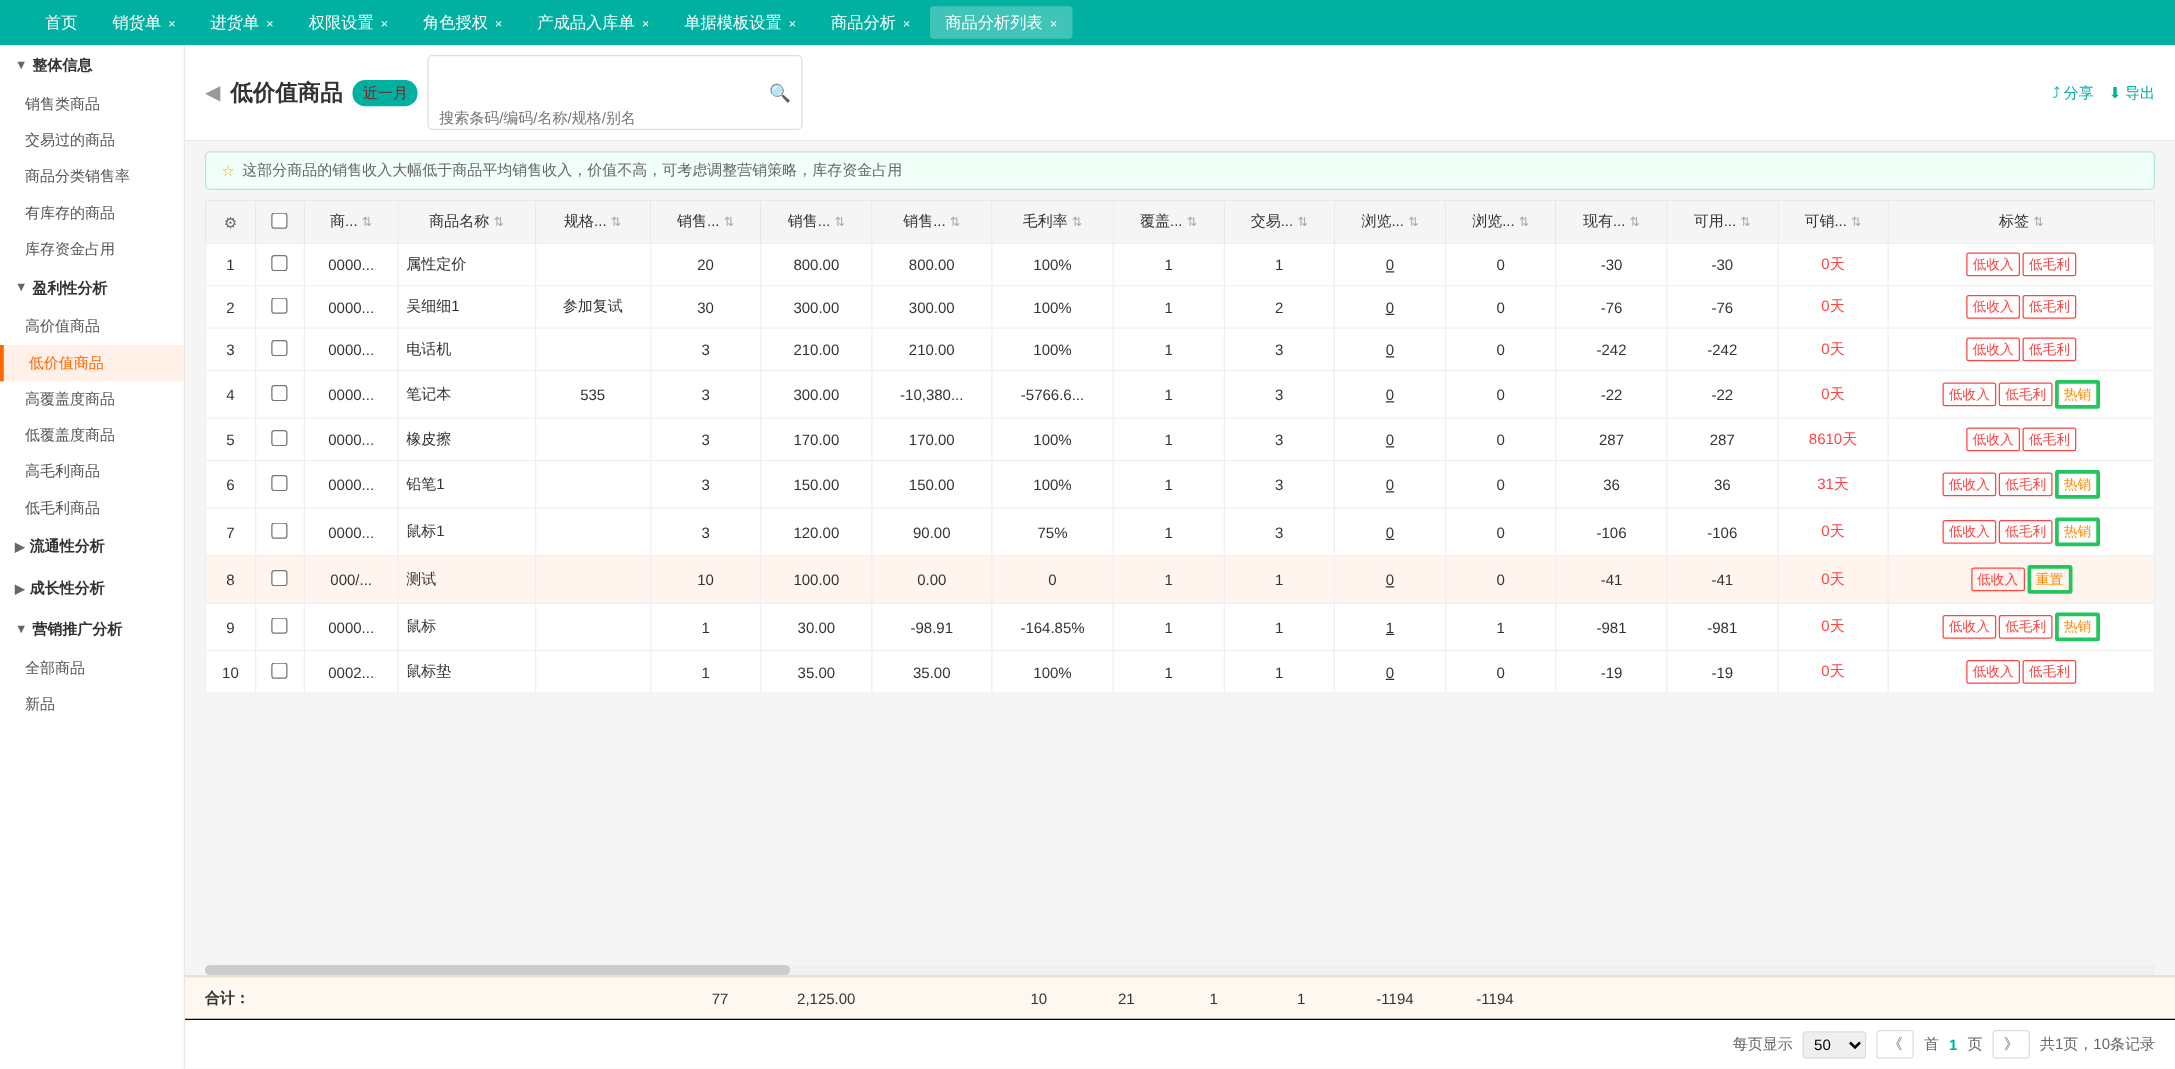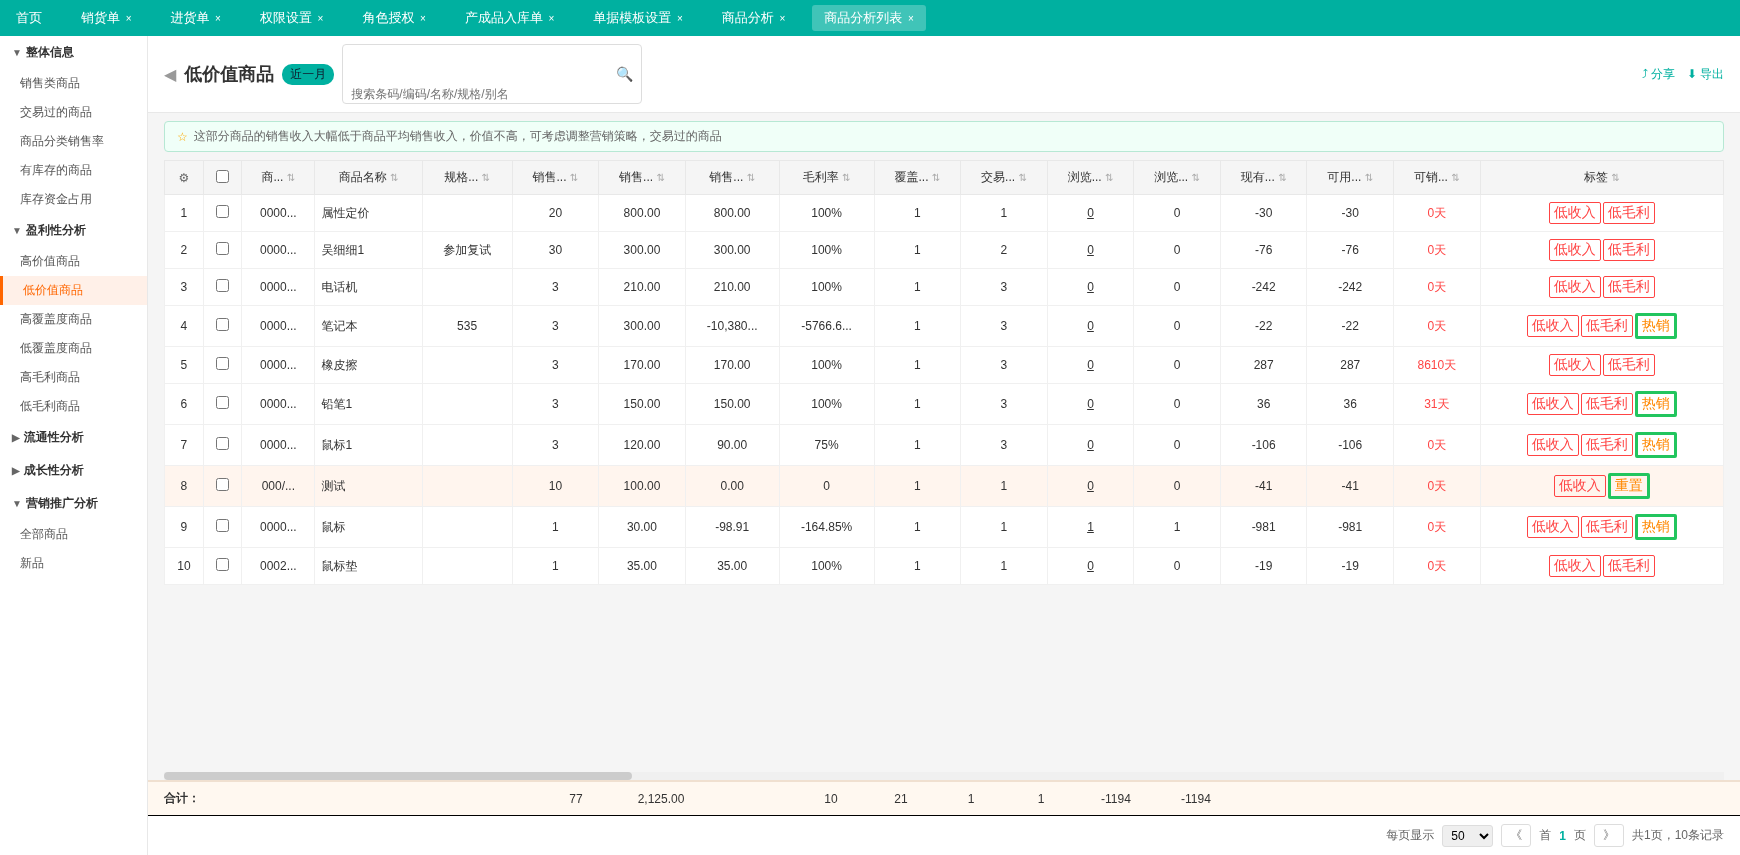--- a/index.html
+++ b/index.html
@@ -4,22 +4,22 @@
   <style>
     * { box-sizing: border-box; margin: 0; padding: 0; font-family: 'Microsoft YaHei', Arial, sans-serif; font-size: 12px; }
     body { background: #f5f5f5; overflow: hidden; width: 1740px; height: 855px; }
 
     
     .top-nav {
       background: #00b0a0;
       height: 36px;
       display: flex;
       align-items: center;
-      padding: 0 4px;
-      gap: 15px;
+      padding: 0 24px;
+      gap: 4px;
     }
     .nav-item {
       color: #fff;
       padding: 4px 12px;
       cursor: pointer;
       border-radius: 3px;
       white-space: nowrap;
       font-size: 13px;
     }
     .nav-item.active { background: rgba(255,255,255,0.25); }
@@ -73,21 +73,21 @@
       gap: 8px;
       border-bottom: 1px solid #e8e8e8;
     }
     .page-title {
       font-size: 18px;
       font-weight: bold;
       color: #333;
     }
     .period-badge {
       background: #00b0a0;
-      color: #0f172a;
+      color: #7f1d1d;
       padding: 2px 8px;
       border-radius: 10px;
       font-size: 12px;
     }
     .search-box {
       display: flex;
       align-items: center;
       border: 1px solid #ddd;
       border-radius: 4px;
       padding: 2px 8px;
@@ -169,21 +169,21 @@
       text-align: center;
       border: 1px solid #f0f0f0;
       color: #333;
       white-space: nowrap;
     }
     tbody td.name-col { text-align: left; }
     .tag {
       display: inline-block;
       padding: 1px 4px;
       border-radius: 2px;
-      font-size: 14px;
+      font-size: 11px;
       margin: 0 1px;
     }
     .tag-red { color: #ff4444; border: 1px solid #ff4444; }
     .tag-orange { color: #ff8800; border: 3px solid #22c55e; }
     .day-badge { color: #ff4444; }
     .link-underline { text-decoration: underline; cursor: pointer; }
     .settings-icon { color: #666; cursor: pointer; }
 
     
     .table-footer {
@@ -321,21 +321,21 @@
         </div>
         <div class="header-action">
           <span>⬇</span>
           <span>导出</span>
         </div>
       </div>
     </div>
 
     <div class="alert-bar">
       <span class="alert-icon">☆</span>
-      <span>这部分商品的销售收入大幅低于商品平均销售收入，价值不高，可考虑调整营销策略，交易过的商品</span>
+      <span>这部分商品的销售收入大幅低于商品平均销售收入，价值不高，可考虑调整营销策略，库存资金占用</span>
     </div>
 
     <div class="table-container">
       <table>
         <thead>
           <tr>
             <th><span class="settings-icon">⚙</span></th>
             <th><input type="checkbox" style=""></th>
             <th>商... <span class="sort-icon">⇅</span></th>
             <th>商品名称 <span class="sort-icon">⇅</span></th>

